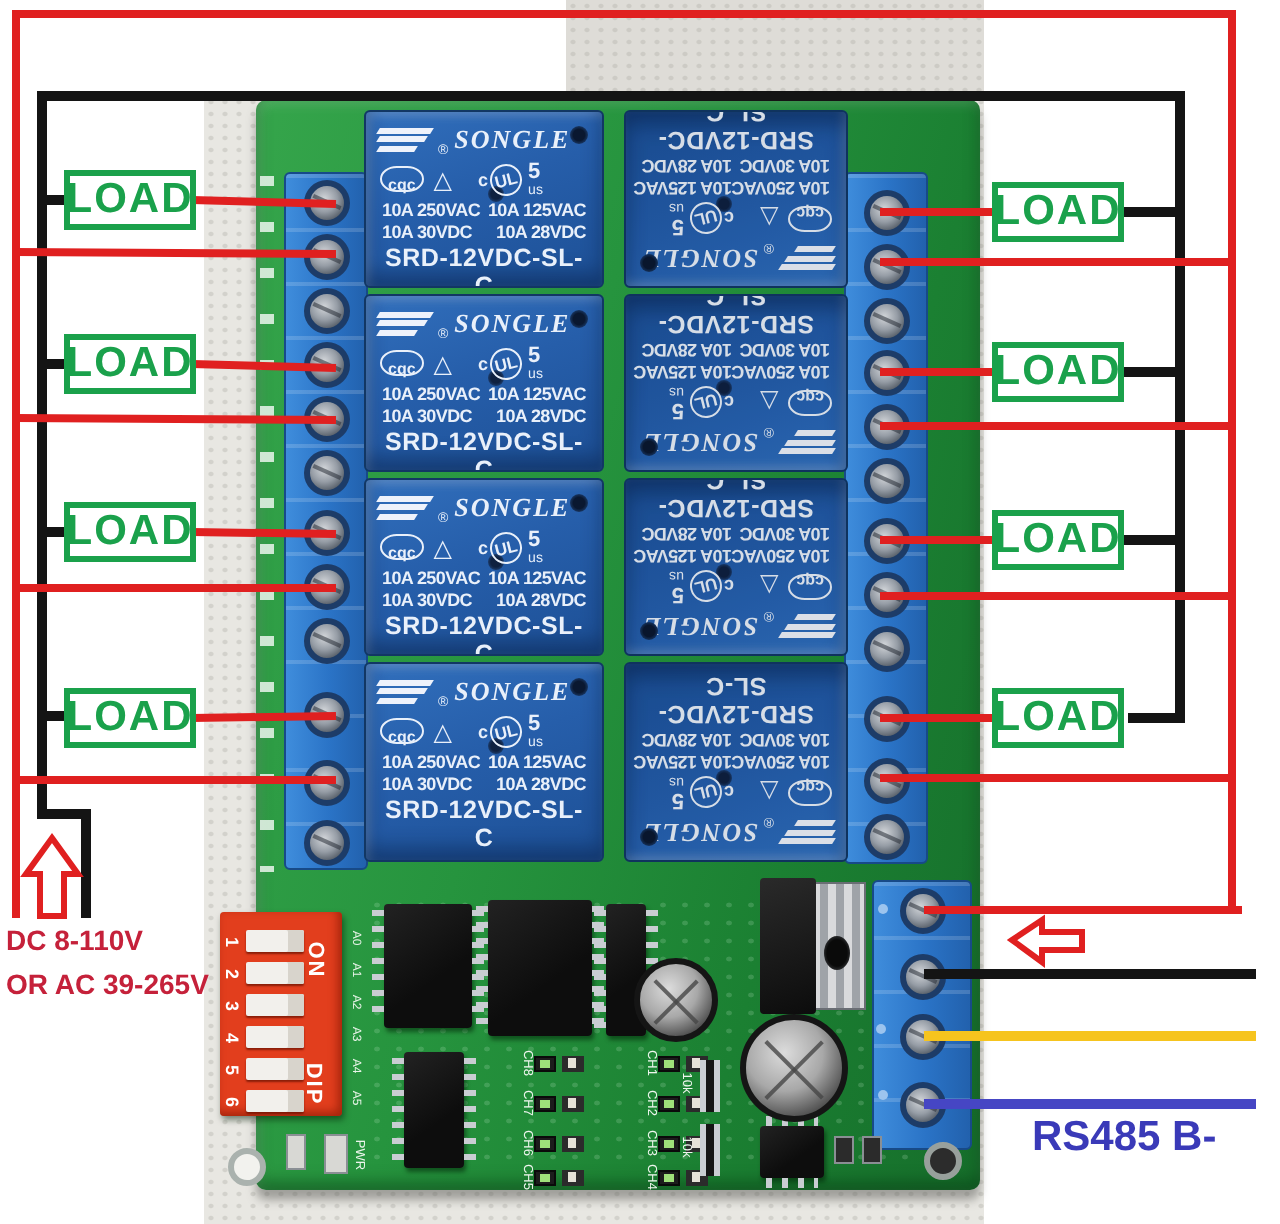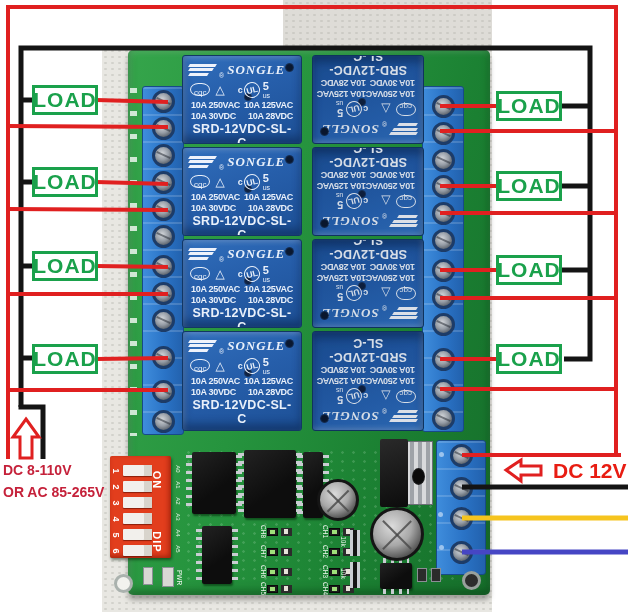--- a/index.html
+++ b/index.html
@@ -45,21 +45,21 @@
   .stripes i{display:block;height:3px;margin:1.5px 0;background:#eef2fb;transform:skewX(-32deg);}
   .stripes i:nth-child(2){width:88%;} .stripes i:nth-child(3){width:72%;}
   .reg{font-size:7px;align-self:flex-end;}
   .brand{font-family:"Liberation Serif",serif;font-style:italic;font-weight:bold;
        font-size:13px;letter-spacing:1px;}
   .chole{position:absolute;right:7px;top:7px;width:9px;height:9px;border-radius:50%;
        background:radial-gradient(#0a1830 45%,#28599c);}
   .mhole{position:absolute;left:52%;top:37px;width:8px;height:8px;border-radius:50%;
        background:radial-gradient(#12ole 45%,#28599c);background:radial-gradient(#0f2140 45%,#28599c);}
   .certrow{display:flex;align-items:center;gap:5px;height:21px;padding-left:1px;}
-  .cqc{font-size:8px;font-weight:normal;border:1.5px solid #e9f0fa;border-radius:9px/7px;
+  .cqc{font-size:8px;font-weight:bold;border:1.5px solid #e9f0fa;border-radius:9px/7px;
        padding:4px 3px;height:13px;line-height:10px;}
   .tri{font-size:12px;line-height:12px;}
   .cul{display:flex;align-items:center;gap:1px;margin-left:8px;}
   .cmark{font-size:9px;font-weight:bold;}
   .ulmark{font-size:8.5px;font-weight:bold;border:1.5px solid #e9f0fa;border-radius:50%;
        width:16px;height:16px;display:flex;align-items:center;justify-content:center;transform:rotate(-14deg);}
   .stack{display:flex;flex-direction:column;line-height:1;margin-left:2px;}
   .stack b{font-size:11px;} .stack em{font-size:7px;font-style:normal;}
   .ratings{display:flex;justify-content:space-between;padding:0 2px;font-size:9px;
        font-weight:bold;letter-spacing:-.3px;line-height:10.5px;white-space:nowrap;}
@@ -571,15 +571,15 @@
       <div class="loadbox" style="left: 32px; top: 167px;">LOAD</div>
       <div class="loadbox" style="left: 32px; top: 251px;">LOAD</div>
       <div class="loadbox" style="left: 32px; top: 344px;">LOAD</div>
       <div class="loadbox" style="left: 496px; top: 91px;">LOAD</div>
       <div class="loadbox" style="left: 496px; top: 171px;">LOAD</div>
       <div class="loadbox" style="left: 496px; top: 255px;">LOAD</div>
       <div class="loadbox" style="left: 496px; top: 344px;">LOAD</div>
     </div>
 
   <div class="ann" style="left:3px;top:462px;font-size:14px;color:#c5213a">DC 8-110V</div>
-  <div class="ann" style="left:3px;top:484px;font-size:14px;color:#c5213a">OR AC 85-265V</div>
-  <div class="ann" style="left:553px;top:459px;font-size:21px;color:#e81c12">DC 12V</div>
+  <div class="ann" style="left:3px;top:484px;font-size:14px;color:#c5213a">OR AC 39-265V</div>
+  <div class="ann" style="left:516px;top:557px;font-size:21px;color:#3a3ab8">RS485 B-</div>
 </div>
 
 </body></html>

